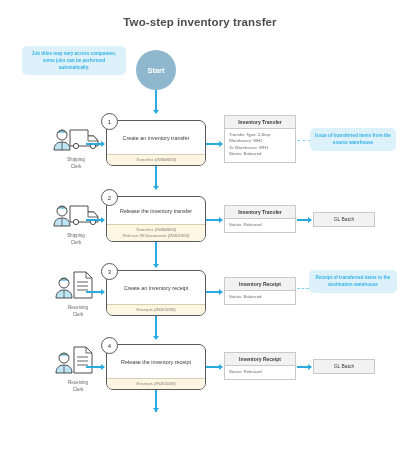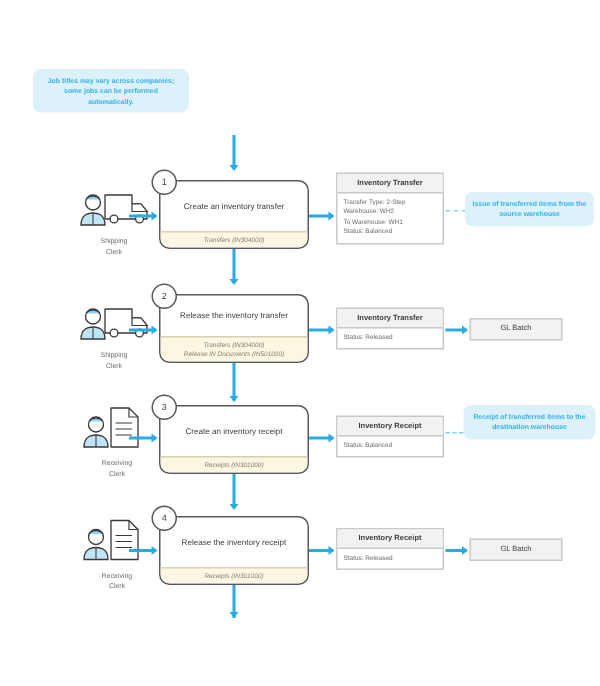--- a/index.html
+++ b/index.html
@@ -191,23 +191,25 @@
     position: absolute;
     height: 0;
     border-top: 1px dashed #7fd3f0;
   }
 </style>
 </head>
 <body>
 
 <div class="canvas">
 
+  <div class="title">Two-step inventory transfer</div>
 
   <div class="note note-main">Job titles may vary across companies; some jobs can be performed automatically.</div>
 
+  <div class="terminator" style="left:136px; top:50px;">Start</div>
 
   <div class="lineV" style="left:155.2px; top:90px; height:22px;"></div>
   <div class="arrowD" style="left:152.8px; top:110px;"></div>
 
   <div class="actor" style="left:48px; top:122px;">
     <svg width="56" height="30" viewBox="0 0 56 30">
 
       <path d="M22 8 h18 v6 h6 l4 5 v5 h-28 z" fill="#ffffff" stroke="#3a3a3a" stroke-width="0.9" stroke-linejoin="round"></path>
       <path d="M40 14 h6 l4 5 h-10 z" fill="#ffffff" stroke="#3a3a3a" stroke-width="0.8"></path>
       <circle cx="28" cy="24" r="2.6" fill="#ffffff" stroke="#3a3a3a" stroke-width="0.9"></circle>

